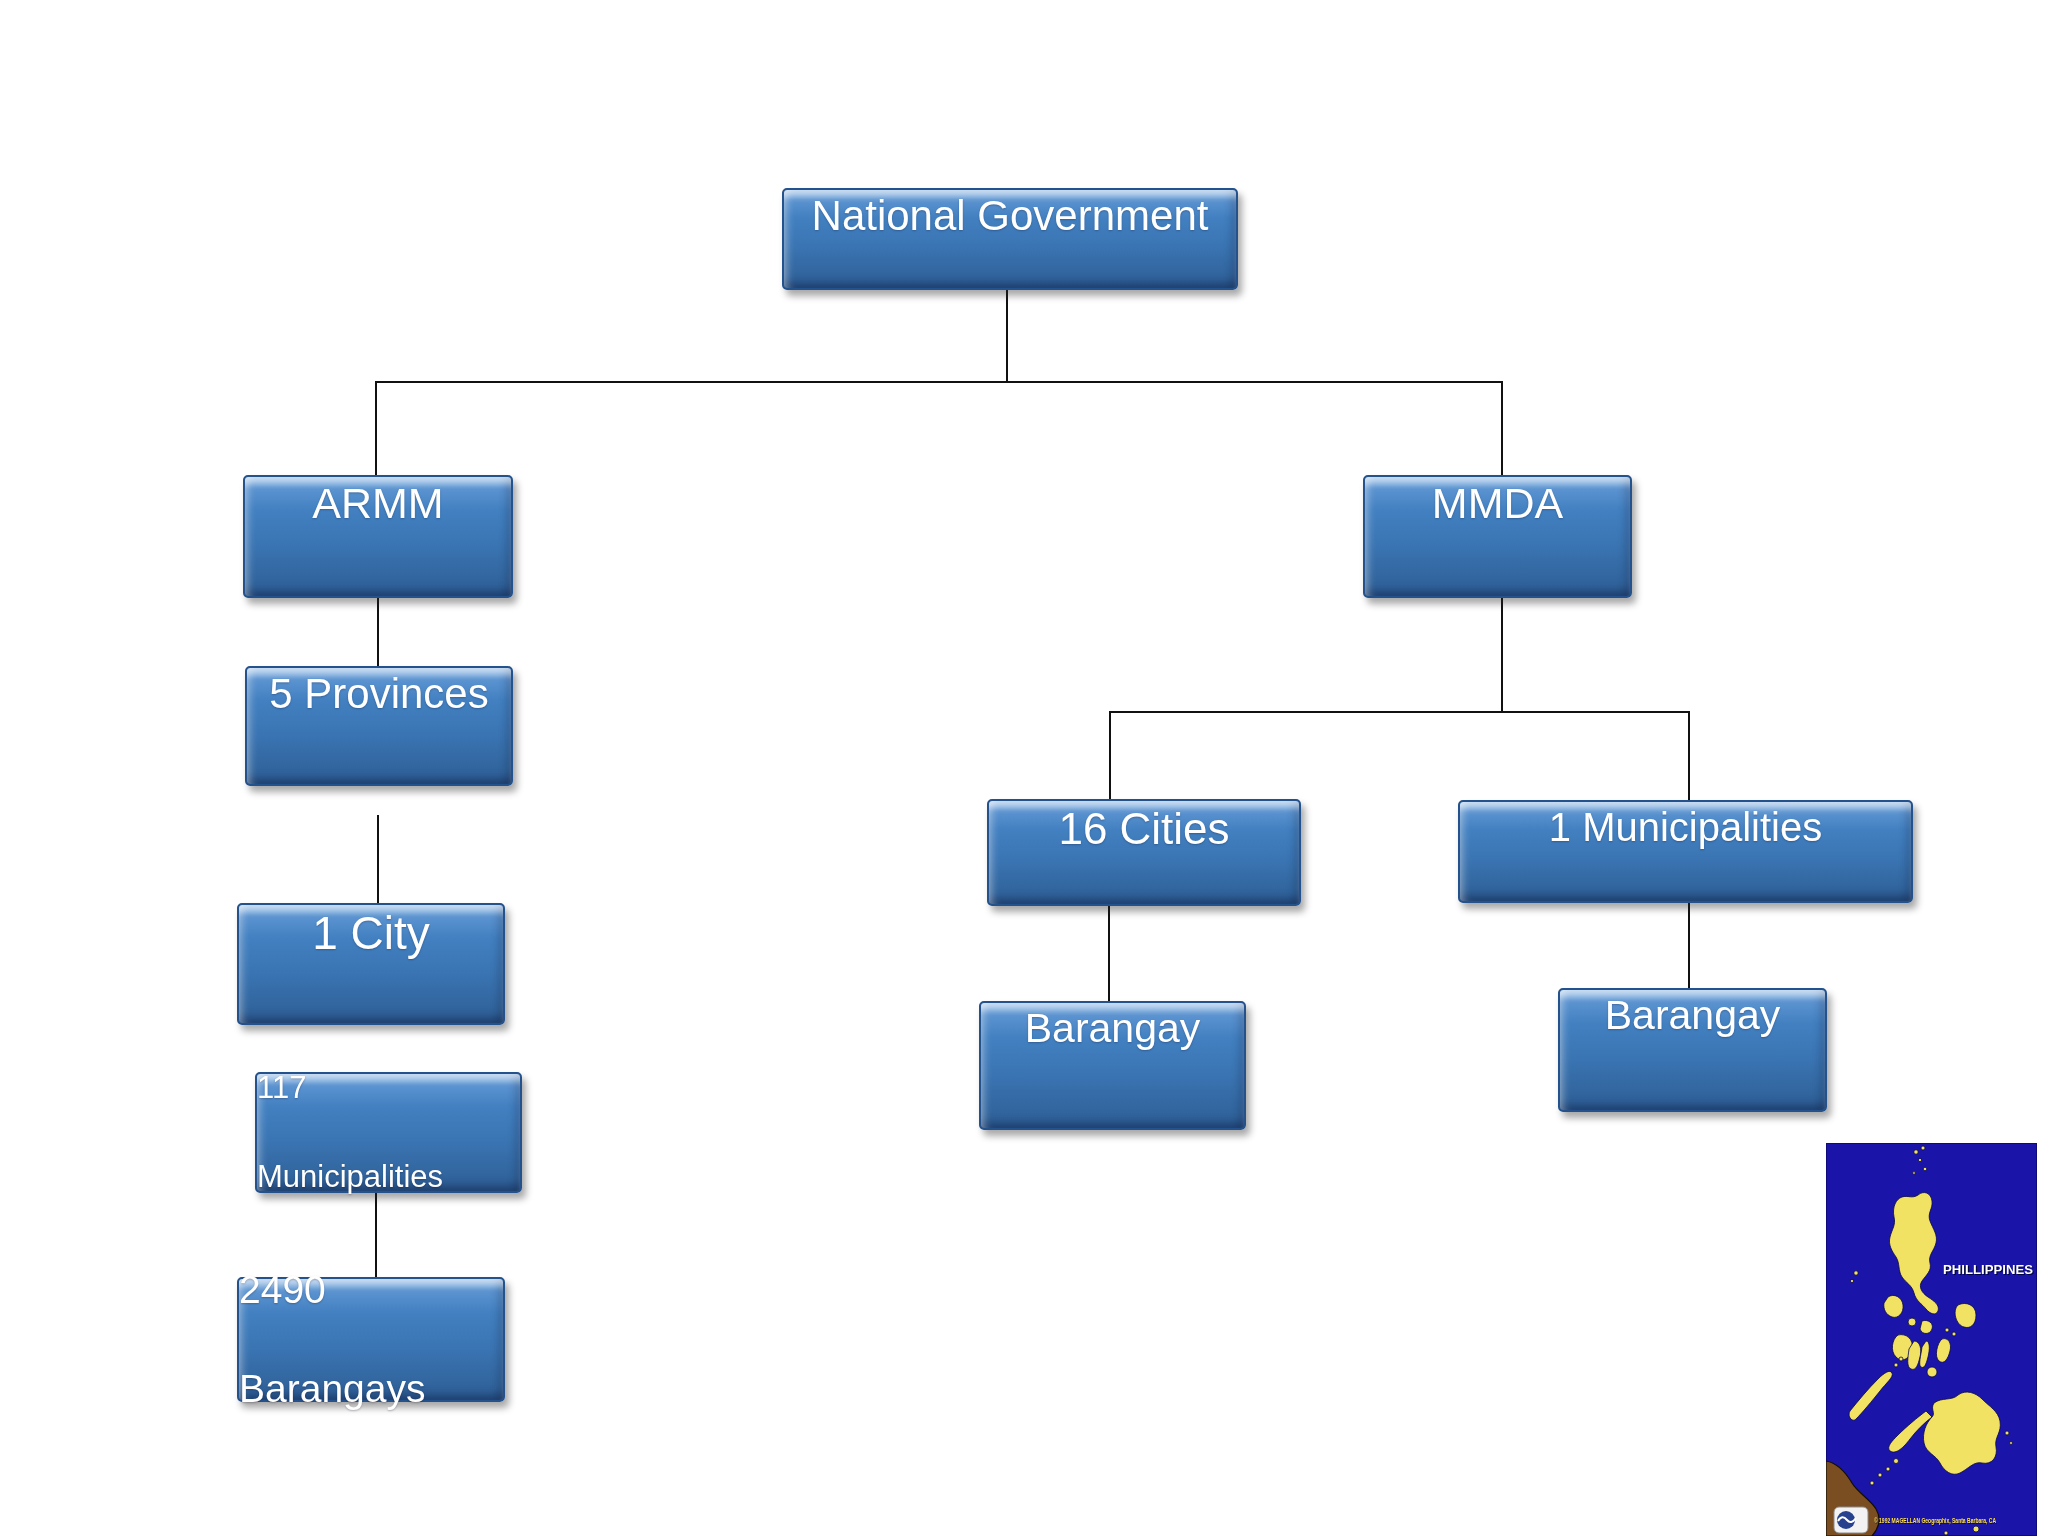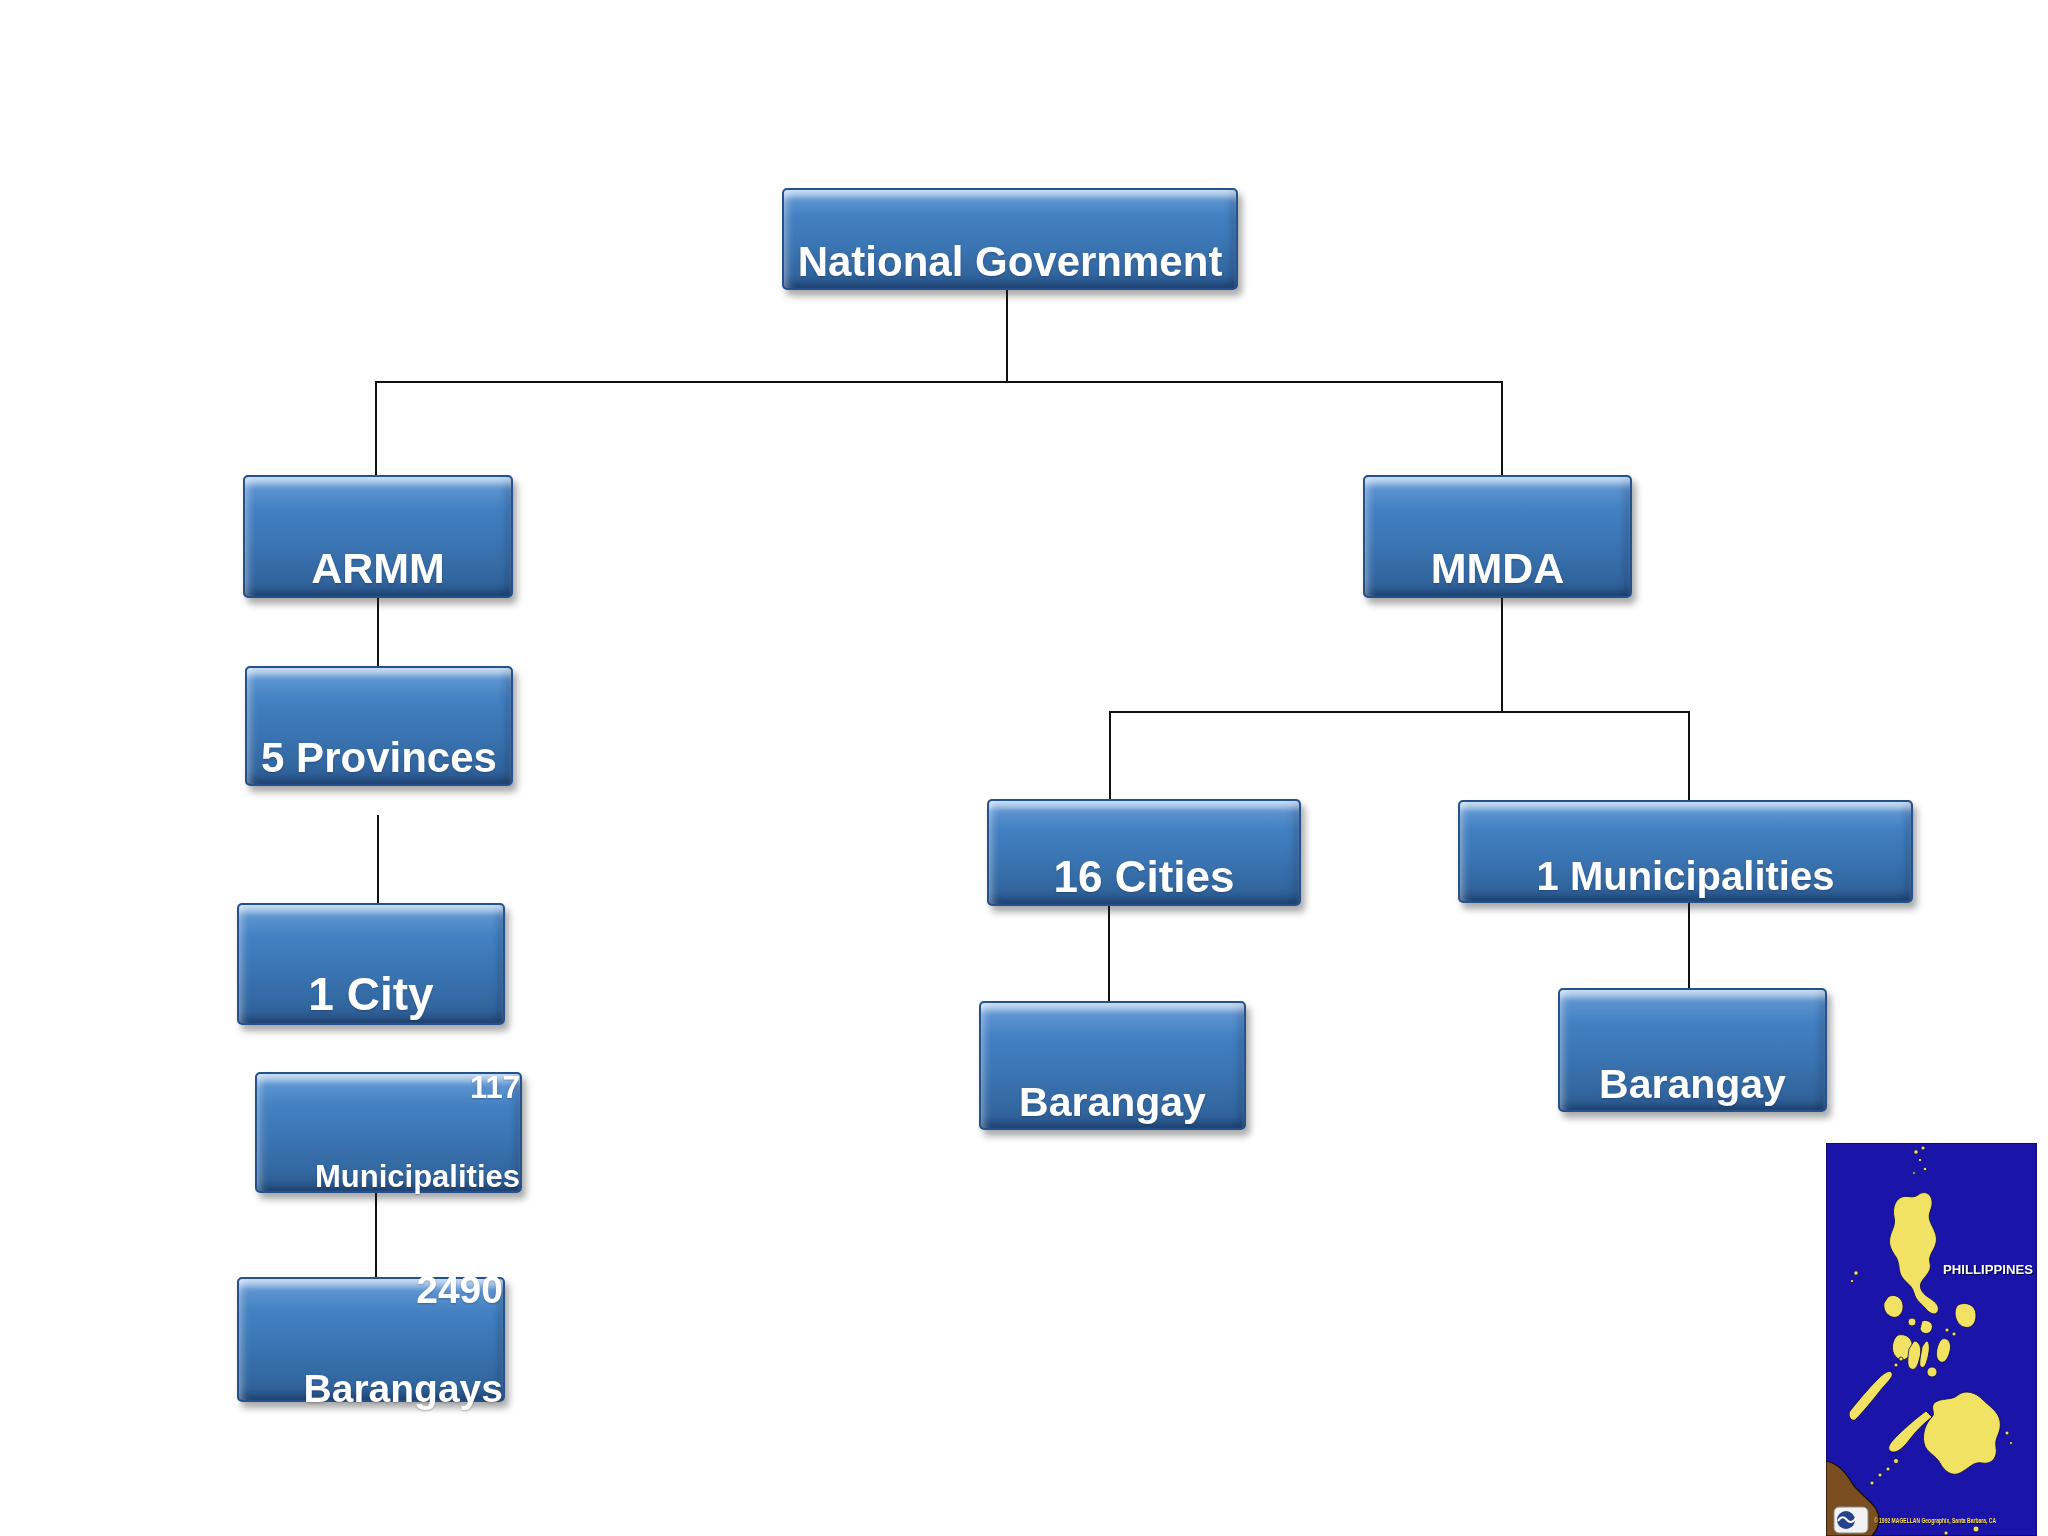--- a/index.html
+++ b/index.html
@@ -6,33 +6,32 @@
   html,body{margin:0;padding:0;background:#fff;}
   #stage{
     position:relative;width:2048px;height:1536px;background:#fff;overflow:hidden;
     font-family:"Liberation Sans",sans-serif;
   }
   .line{position:absolute;background:#111;z-index:1;}
   .line.v{width:2px;}
   .line.h{height:2px;}
   .node{
     position:absolute;z-index:2;box-sizing:border-box;
-    display:flex;align-items:flex-end;justify-content:center;text-align:center;
+    display:flex;align-items:flex-start;justify-content:center;text-align:center;
     color:#fff;
     background:linear-gradient(180deg,#8db8e6 0%,#5b93d0 10%,#4280c1 28%,#3a74b2 58%,#32669f 85%,#2d5c93 100%);
     border:2px solid #24528d;border-radius:5px;
     box-shadow:
       4px 6px 7px rgba(40,40,40,.40),
       inset 0 9px 7px -3px rgba(255,255,255,.55),
       inset 9px 0 7px -5px rgba(255,255,255,.30),
       inset -9px 0 9px -5px rgba(10,20,50,.25),
       inset 0 -10px 9px -5px rgba(5,15,45,.35);
     text-shadow:0 1px 2px rgba(0,0,30,.25);
     line-height:1.25;
-    font-weight:bold;
   }
   .node.two-line{flex-direction:column;line-height:1.3;gap:48px;}
   .node span{display:block;}
   #map{
     position:absolute;left:1826px;top:1143px;width:170px;height:393px;z-index:3;
   }
   #map svg{display:block;}
 </style>
 </head>
 <body>

